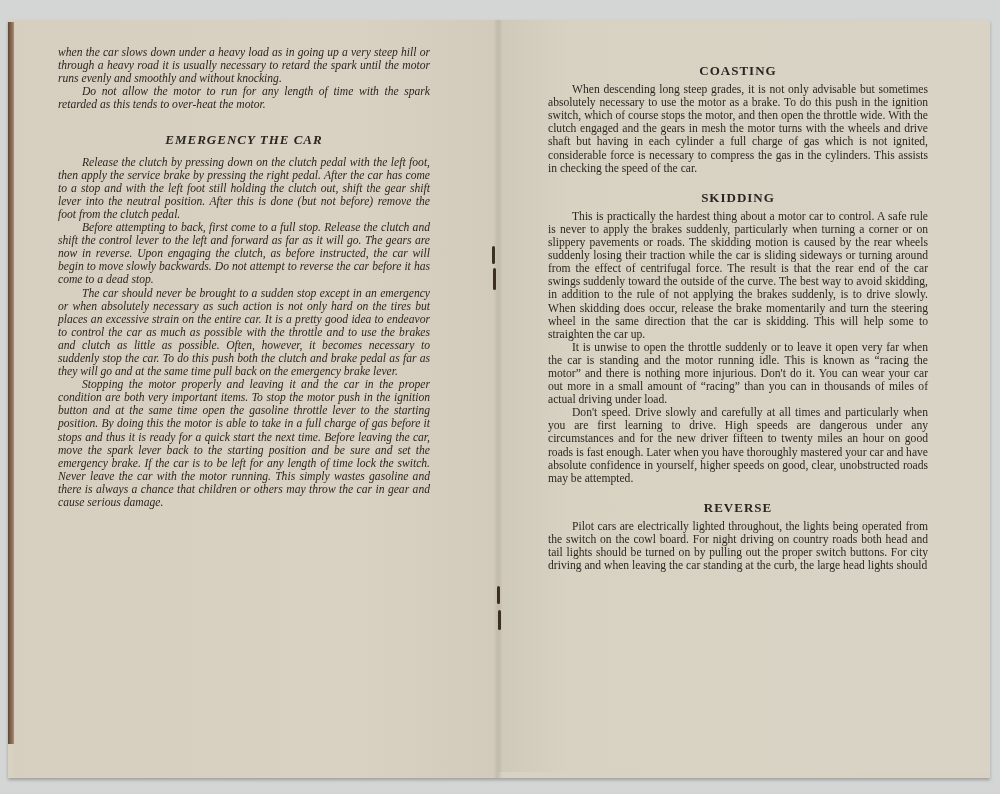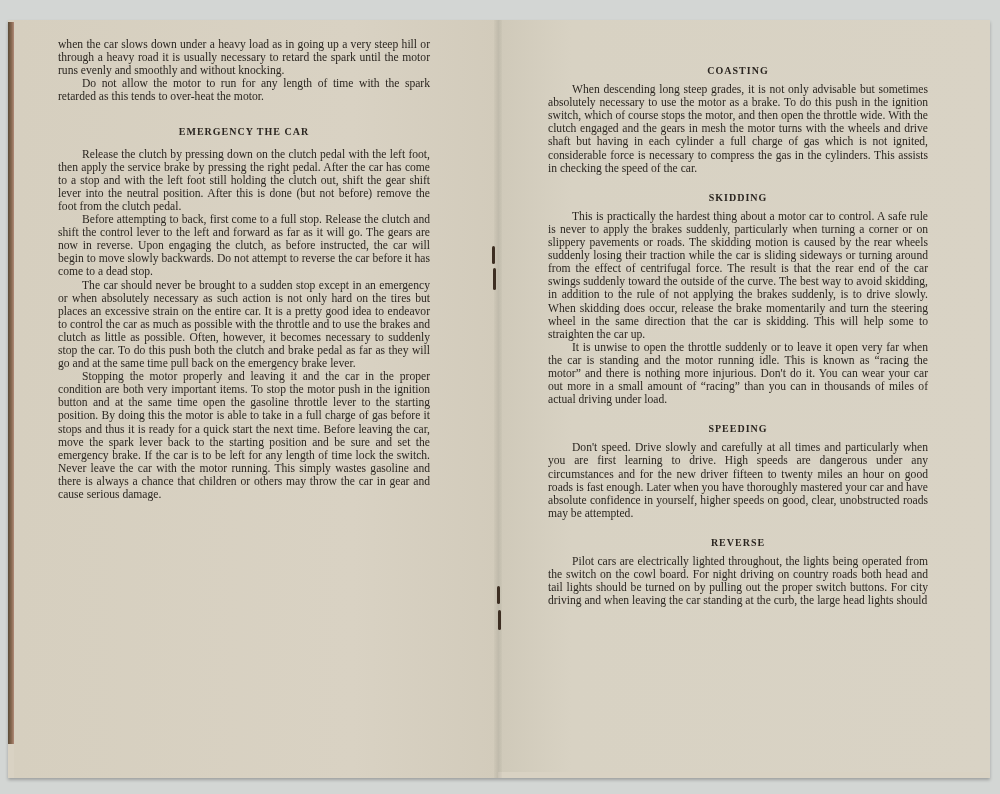--- a/index.html
+++ b/index.html
@@ -29,25 +29,25 @@
     position:absolute; left:486px; top:0; width:8px; height:758px;
     background:linear-gradient(to right,rgba(0,0,0,0.02),rgba(0,0,0,0.08),rgba(0,0,0,0.02));
   }
   .staple {
     position:absolute; width:3px; background:#3d2e22; border-radius:2px;
   }
   .col {
     position:absolute; color:#2b2620;
     font-size:11.6px; line-height:13.1px; text-align:justify;
   }
-  .col-left { left:58px; top:38px; width:372px; }
+  .col-left { left:58px; top:46px; width:372px;font-style:italic; }
   .col-right { left:548px; top:50px; width:380px; }
   .heading {
     text-align:center; font-weight:bold; letter-spacing:1px;
-    font-size:10px; margin:4px 0 9px 0; color:#2a2520;
+    font-size:13px; margin:4px 0 9px 0; color:#2a2520;
   }
   .para { text-indent:24px; margin:0; }
   .para.noindent { text-indent:0; }
   .section { margin:0; }
 </style>
 </head>
 <body>
 
 <div class="booklet">
   <div class="edge-left"></div>
@@ -93,21 +93,20 @@
   <div class="section">
     <div class="heading" style="margin-top:16px;margin-bottom:6px;">SKIDDING</div>
     <p class="para">This is practically the hardest thing about a motor car to control. A safe rule is never to apply the brakes suddenly, particularly when turning a corner or on slippery pavements or roads. The skidding motion is caused by the rear wheels suddenly losing their traction while the car is sliding sideways or turning around from the effect of centrifugal force. The result is that the rear end of the car swings suddenly toward the outside of the curve. The best way to avoid skidding, in addition to the rule of not applying the brakes suddenly, is to drive slowly. When skidding does occur, release the brake momentarily and turn the steering wheel in the same direction that the car is skidding. This will help some to straighten the car up.</p>
   </div>
 
   <div class="section">
     <p class="para">It is unwise to open the throttle suddenly or to leave it open very far when the car is standing and the motor running idle. This is known as “racing the motor” and there is nothing more injurious. Don't do it. You can wear your car out more in a small amount of “racing” than you can in thousands of miles of actual driving under load.</p>
   </div>
 
   <div class="section">
-    <div class="heading" style="margin-top:16px;margin-bottom:6px;">SPEEDING</div>
     <p class="para">Don't speed. Drive slowly and carefully at all times and particularly when you are first learning to drive. High speeds are dangerous under any circumstances and for the new driver fifteen to twenty miles an hour on good roads is fast enough. Later when you have thoroughly mastered your car and have absolute confidence in yourself, higher speeds on good, clear, unobstructed roads may be attempted.</p>
   </div>
 
   <div class="section">
     <div class="heading" style="margin-top:16px;margin-bottom:6px;">REVERSE</div>
     <p class="para">Pilot cars are electrically lighted throughout, the lights being operated from the switch on the cowl board. For night driving on country roads both head and tail lights should be turned on by pulling out the proper switch buttons. For city driving and when leaving the car standing at the curb, the large head lights should</p>
   </div>
 </div>
 
 </body></html>

